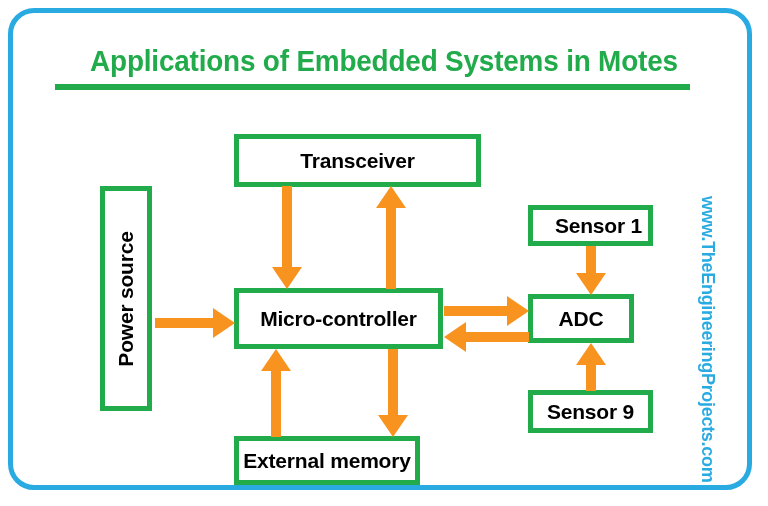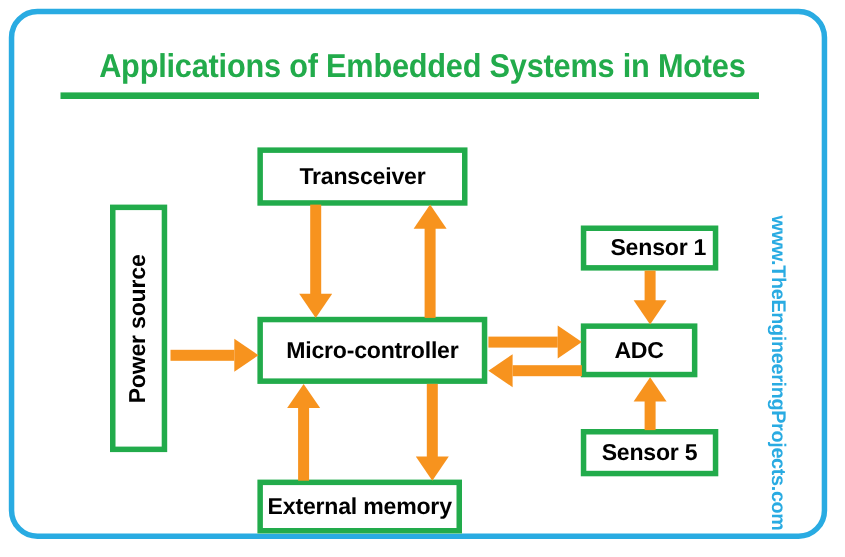--- a/index.html
+++ b/index.html
@@ -97,21 +97,21 @@
     font-weight: bold;
     white-space: nowrap;
     letter-spacing: -0.2px;
   }
   .nodebox.vertical .label {
     transform: rotate(-90deg);
   }
 
   
   #box-power        { left: 100px; top: 186px; width: 52px;  height: 225px; }
-  #box-transceiver  { left: 234px; top: 134px; width: 191px; height: 53px;  }
+  #box-transceiver  { left: 234px; top: 134px; width: 247px; height: 53px;  }
   #box-micro        { left: 234px; top: 288px; width: 209px; height: 61px;  }
   #box-extmem       { left: 234px; top: 436px; width: 186px; height: 49px;  }
   #box-sensor1      { left: 528px; top: 205px; width: 125px; height: 41px; padding-left: 16px;  }
   #box-adc          { left: 528px; top: 294px; width: 106px; height: 49px;  }
   #box-sensor2      { left: 528px; top: 390px; width: 125px; height: 43px;  }
 
   
   .arrow { position: absolute; }
   .arrow .shaft { position: absolute; background: #f7931e; }
   .arrow .head  { position: absolute; width: 0; height: 0; }
@@ -208,21 +208,21 @@
 
   <div class="nodebox" id="box-sensor1">
     <span class="label">Sensor 1</span>
   </div>
 
   <div class="nodebox" id="box-adc">
     <span class="label">ADC</span>
   </div>
 
   <div class="nodebox" id="box-sensor2">
-    <span class="label">Sensor 5</span>
+    <span class="label">Sensor 9</span>
   </div>
 
   <div class="arrow h right" id="arrow-power-micro">
     <div class="shaft"></div>
     <div class="head"></div>
   </div>
 
   <div class="arrow v down" id="arrow-trans-micro">
     <div class="shaft"></div>
     <div class="head"></div>

